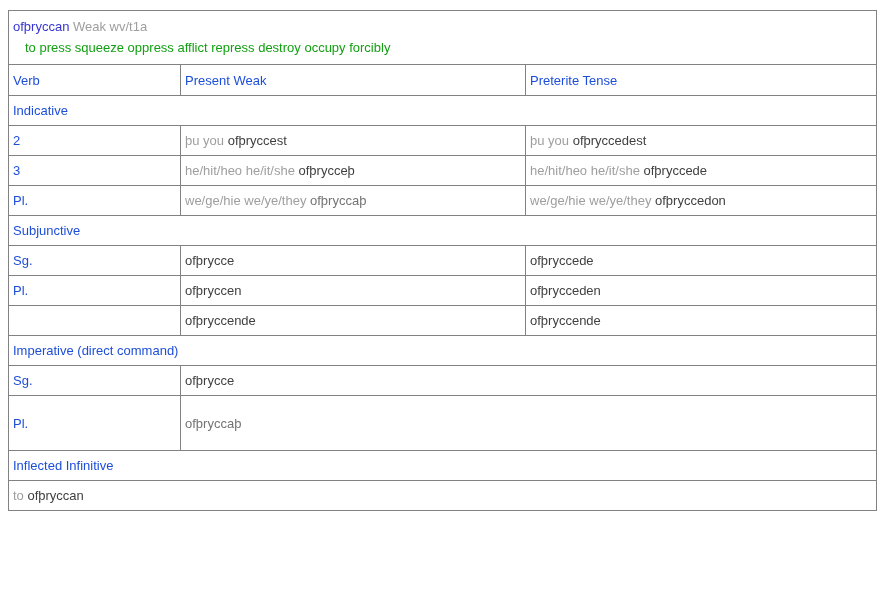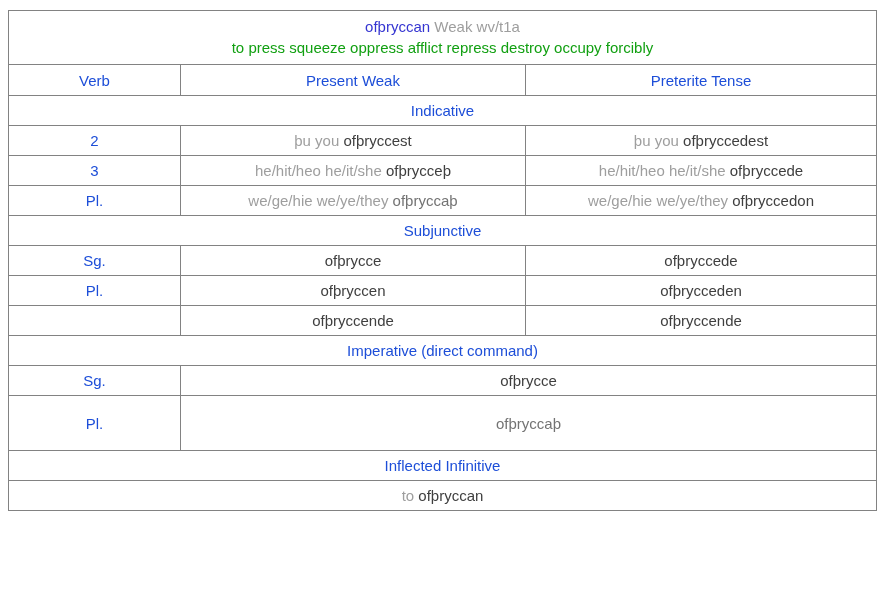--- a/index.html
+++ b/index.html
@@ -17,42 +17,41 @@
   }
   .table-wrap {
     position: absolute;
     left: 8px;
     top: 10px;
   }
   table.conj {
     border-collapse: collapse;
     table-layout: fixed;
     width: 868px;
-    font-size: 15px;
+    font-size: 13px;
     color: #5a5a5a;
-    text-align: center;
   }
   table.conj td {
     border: 1px solid #828282;
     padding: 0 4px 0 4px;
     height: 29px;
     vertical-align: middle;
     overflow: hidden;
     white-space: nowrap;
   }
   tr.title-row td {
     height: auto;
     padding: 5px 4px 6px 4px;
     line-height: 21px;
   }
   tr.col-header-row td { height: 30px; }
   tr.tall-row td { height: 54px; }
   .headword { color: #3535d1; }
   .grammar  { color: #9e9e9e; }
-  .definition { color: #12a012; }
+  .definition { color: #12a012; margin-left: 12px; }
   .label { color: #1d4ed8; }
   .pronoun { color: #9e9e9e; }
   .verb { color: #3f3f3f; }
   .verb-red { color: #737373; }
 </style>
 </head>
 <body>
 
 <div class="page">
   <div class="table-wrap">

